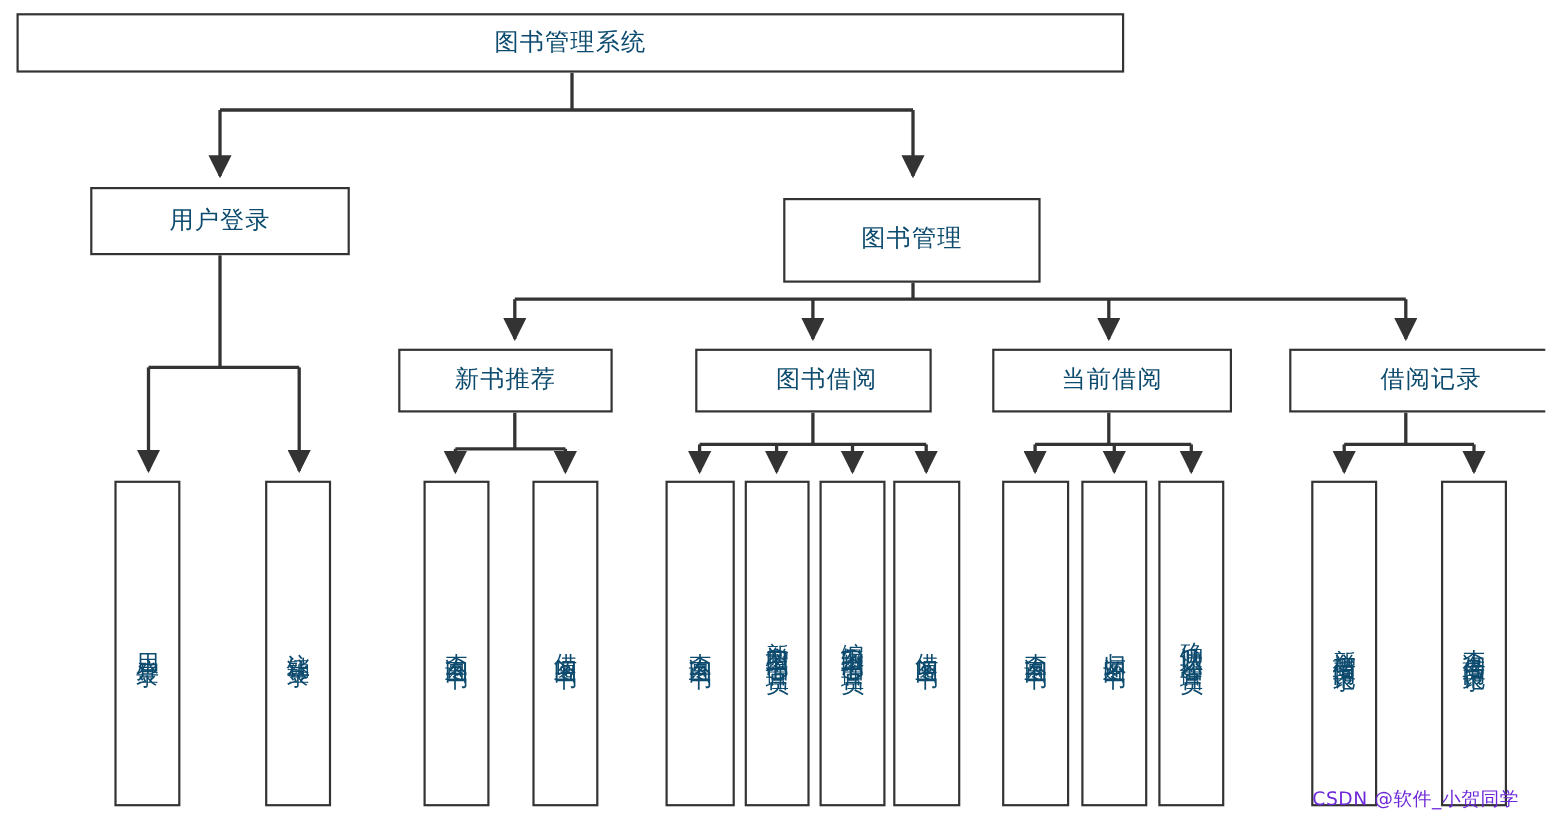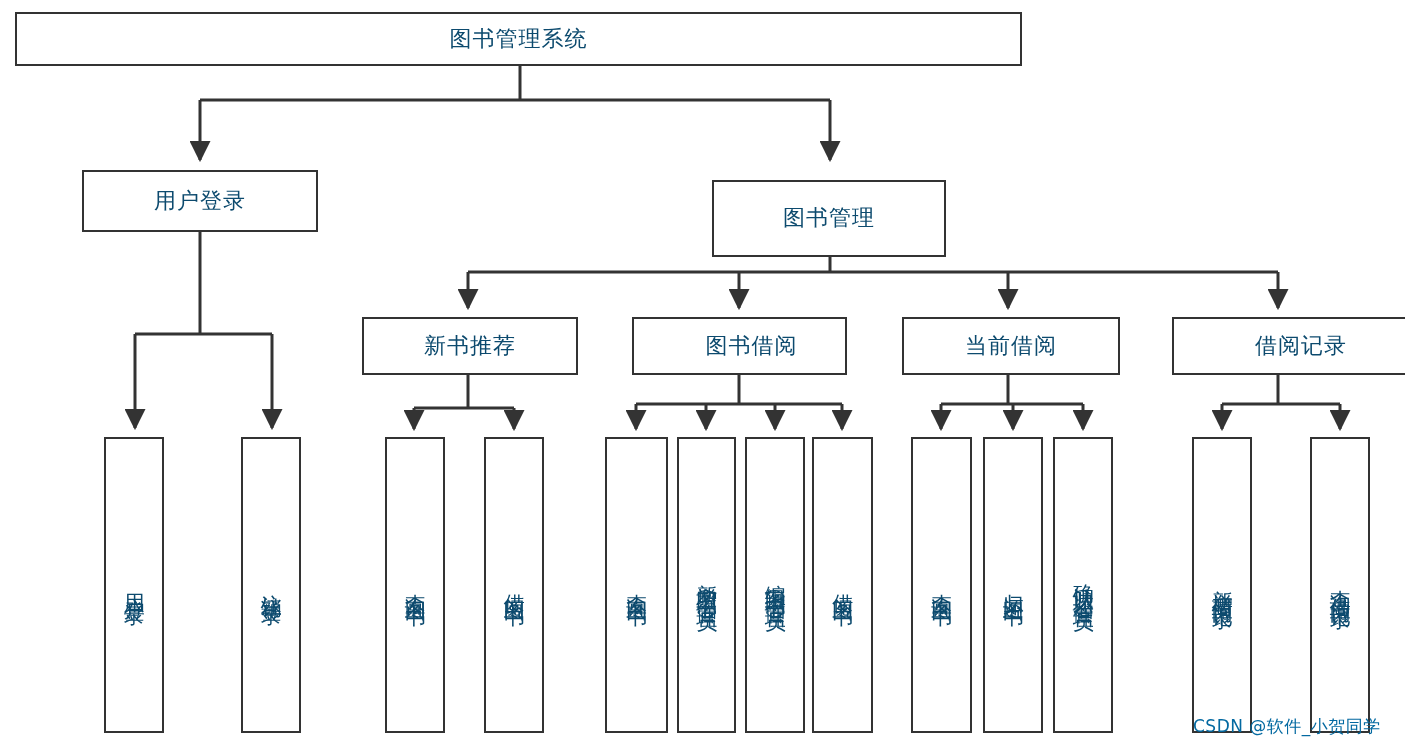--- a/index.html
+++ b/index.html
@@ -50,21 +50,21 @@
     position: absolute;
     left: 0;
     top: 0;
     width: 1405px;
     height: 747px;
     pointer-events: none;
   }
   .wm {
     position: absolute;
     font-size: 17px;
-    color: #0369a1;
+    color: #6d28d9;
     letter-spacing: 0.5px;
     white-space: nowrap;
   }
 </style>
 </head>
 <body>
 
 <div id="canvas">
 
   <svg class="links" viewBox="0 0 1405 747" xmlns="http://www.w3.org/2000/svg">
@@ -121,21 +121,21 @@
     <span>图书管理系统</span>
   </div>
 
   <div class="node horiz" style="left: 82px; top: 170px; width: 236px; height: 62px;">
     <span>用户登录</span>
   </div>
   <div class="node horiz" style="left: 712px; top: 180px; width: 234px; height: 77px;">
     <span>图书管理</span>
   </div>
 
-  <div class="node horiz" style="left: 362px; top: 317px; width: 216px; height: 58px;">
+  <div class="node horiz" style="left: 362px; top: 317px; width: 195px; height: 58px;">
     <span>新书推荐</span>
   </div>
   <div class="node horiz" style="left: 632px; top: 317px; width: 215px; height: 58px; padding-left: 24px;">
     <span>图书借阅</span>
   </div>
   <div class="node horiz" style="left: 902px; top: 317px; width: 218px; height: 58px;">
     <span>当前借阅</span>
   </div>
   <div class="node horiz" style="left: 1172px; top: 317px; width: 258px; height: 58px;">
     <span>借阅记录</span>

